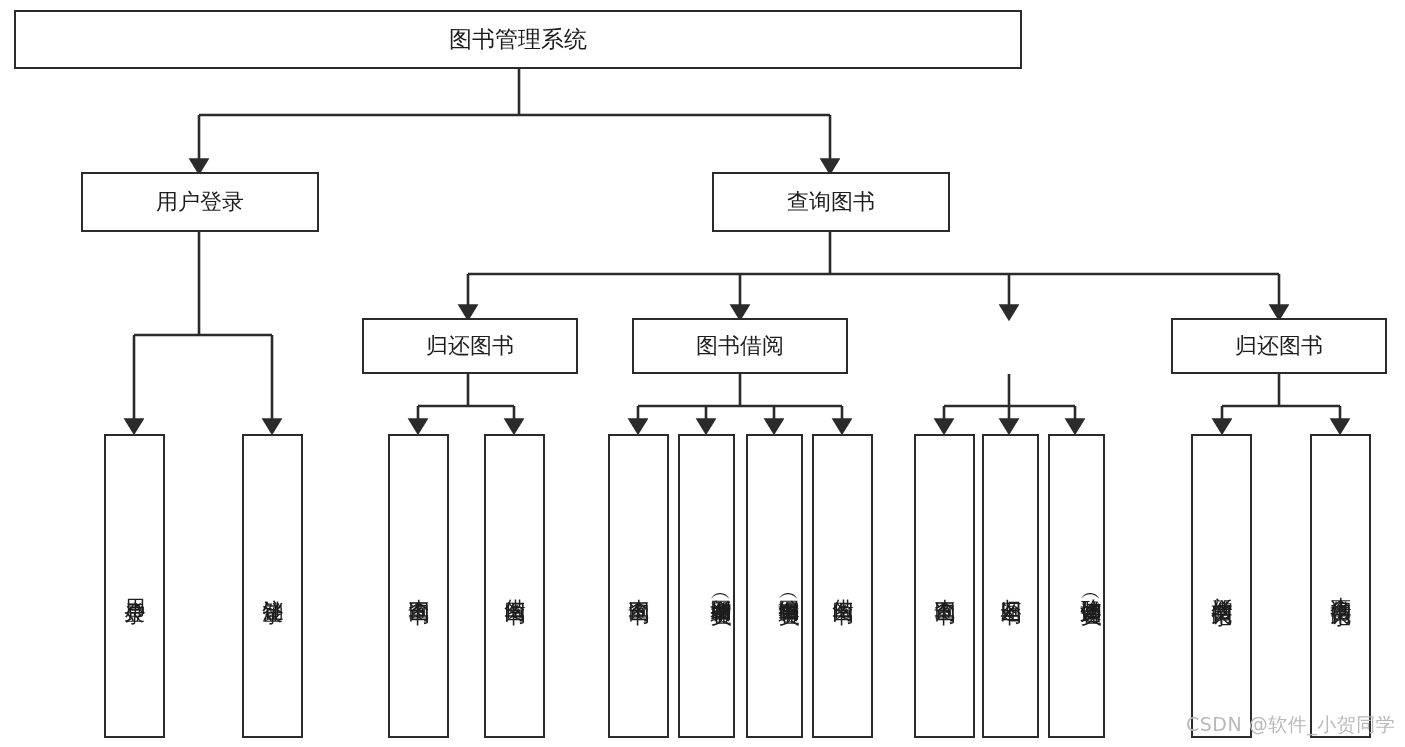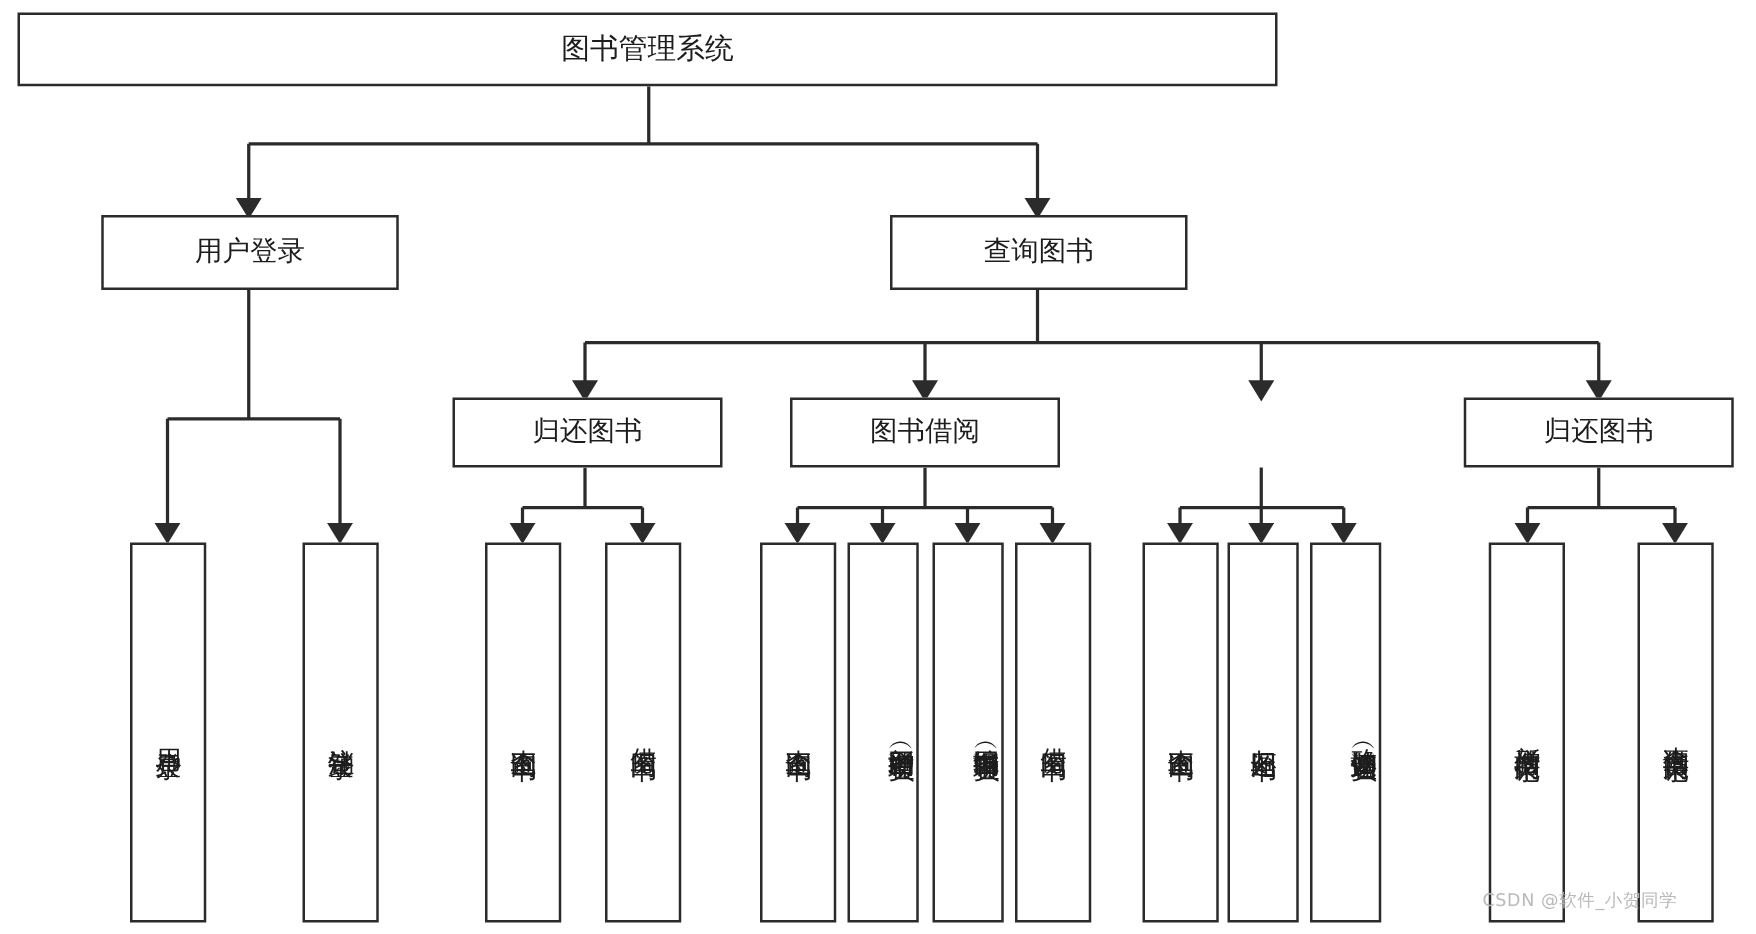--- a/index.html
+++ b/index.html
@@ -56,21 +56,21 @@
     left: 0;
     top: 0;
     width: 1405px;
     height: 747px;
     pointer-events: none;
   }
   .watermark {
     position: absolute;
     left: 1186px;
     top: 712px;
-    font-size: 14px;
+    font-size: 19px;
     color: #b9b9b9;
     white-space: nowrap;
     letter-spacing: 0.5px;
   }
 </style>
 </head>
 <body>
 
 <div id="canvas">
 

